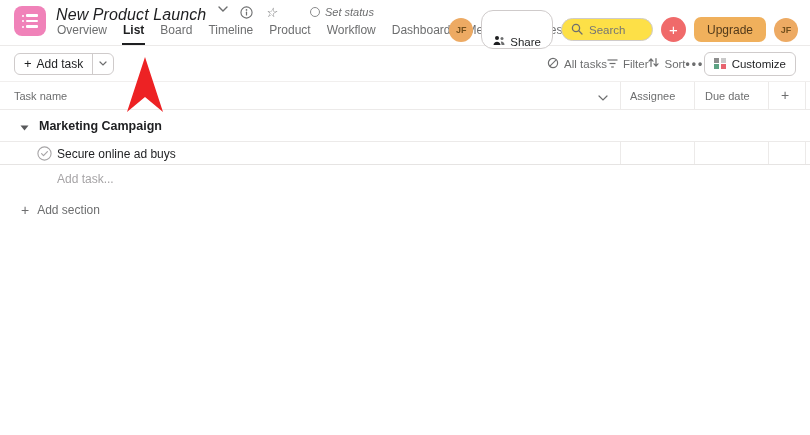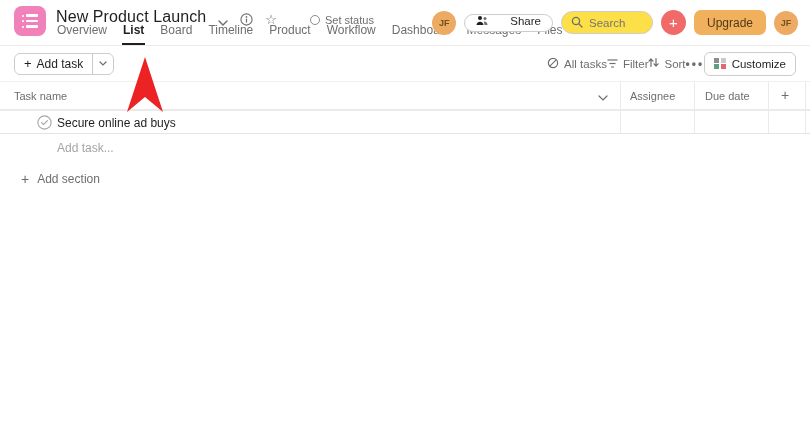--- a/index.html
+++ b/index.html
@@ -8,36 +8,36 @@
   .page { position:relative; width:810px; height:435px; }
 
   
   .top-header { position:relative; height:46px; background:#fff; border-bottom:1px solid #eceae9; }
   .project-icon { position:absolute; left:14px; top:6px; width:32px; height:30px; border-radius:8px;
     background:#f082b9; display:flex; flex-direction:column; justify-content:center; align-items:center; gap:3px; cursor:pointer; }
   .pi-row { display:flex; align-items:center; gap:2px; }
   .pi-dot { width:2px; height:2px; background:#fff; border-radius:1px; }
   .pi-bar { width:12px; height:2.5px; background:#fff; border-radius:1px; }
 
-  .title-row { position:absolute; left:56px; top:6px; display:flex; align-items:flex-end; gap:12px; height:20px; }
+  .title-row { position:absolute; left:56px; top:6px; display:flex; align-items:flex-start; gap:12px; height:20px;font-style:italic; }
   .title { font-size:16px; font-weight:500; letter-spacing:.1px; white-space:nowrap; }
   .hd-ic { display:flex; align-items:center; justify-content:center; color:#6d6e6f; cursor:pointer; }
   .star-glyph { font-size:13px; line-height:1; color:#6d6e6f; }
   .set-status { display:flex; align-items:center; gap:5px; margin-left:21px; color:#6d6e6f; font-size:11px; cursor:pointer; }
   .status-circle { width:10px; height:10px; border:1.4px solid #8a8b8c; border-radius:50%; }
 
   .tabs { position:absolute; left:56px; bottom:0; display:flex; gap:14px; font-size:12px; color:#6d6e6f; }
   .tab { padding:0 1px 6px 1px; cursor:pointer; border-bottom:2px solid transparent; white-space:nowrap; }
   .tab.active { color:#1e1f21; font-weight:700; border-bottom-color:#1e1f21; }
 
   .header-right { position:absolute; right:12px; top:10px; display:flex; align-items:center; gap:8px; }
   .avatar { width:24px; height:24px; border-radius:50%; background:#edaa63; color:#74501c;
     font-size:9px; font-weight:700; display:flex; align-items:center; justify-content:center; cursor:pointer; }
-  .share-btn { height:18px; border:1px solid #cfcbcb; border-radius:12px; background:#fff; display:flex;
-    align-items:flex-start; gap:22px; padding:0 11px; font-size:11.5px; font-weight:500; color:#1e1f21; cursor:pointer; }
+  .share-btn { height:39px; border:1px solid #cfcbcb; border-radius:12px; background:#fff; display:flex;
+    align-items:flex-end; gap:5px; padding:0 11px; font-size:11.5px; font-weight:500; color:#1e1f21; cursor:pointer; }
   .search-pill { width:92px; height:23px; border:1px solid #cfcbcb; border-radius:12px; background:#fde047;
     display:flex; align-items:center; gap:6px; padding:0 9px; }
   .search-pill input { border:none; outline:none; width:56px; font-size:11.5px; color:#6d6e6f;
     font-family:"Liberation Sans", sans-serif; background:transparent; }
   .plus-btn { width:25px; height:25px; border-radius:50%; background:#f06a6a; color:#fff; font-size:15px;
     display:flex; align-items:center; justify-content:center; cursor:pointer; line-height:1; padding-bottom:1px; }
   .upgrade-btn { height:25px; background:#f0b05c; border-radius:7px; padding:0 13px; display:flex; align-items:center;
     font-size:12px; font-weight:500; color:#51391a; cursor:pointer; }
 
   
@@ -226,20 +226,28 @@
     <span class="vline v1"></span>
     <span class="th-assignee">Assignee</span>
     <span class="vline v2"></span>
     <span class="th-duedate">Due date</span>
     <span class="vline v3"></span>
     <span class="th-addcol">+</span>
     <span class="vline v4"></span>
   </div>
 
   <div>
+    <div class="section-row">
+      <span>
+        <svg width="9" height="6" viewBox="0 0 9 6">
+            <path d="M0.5 0.5h8L4.5 5.5z" fill="#58595b"></path>
+          </svg>
+      </span>
+      <span class="section-name">Marketing Campaign</span>
+    </div>
 
     <div class="task-row">
       <span class="check-ic">
         <svg width="15" height="15" viewBox="0 0 15 15">
             <circle cx="7.5" cy="7.5" r="6.6" fill="none" stroke="#a7a5a7" stroke-width="1.1"></circle>
             <path d="M4.6 7.7l1.9 1.9 3.9-4" fill="none" stroke="#a7a5a7" stroke-width="1.2" stroke-linecap="round" stroke-linejoin="round"></path>
           </svg>
       </span>
       <span class="task-name">Secure online ad buys</span>
       <span class="vline v1"></span>

